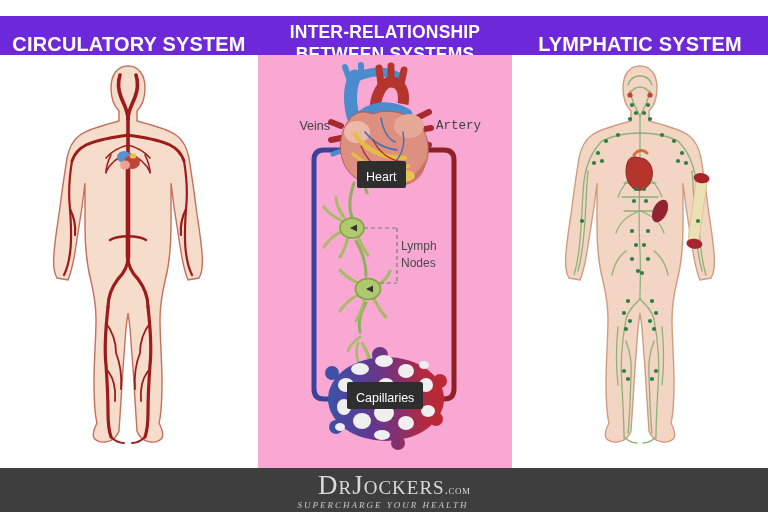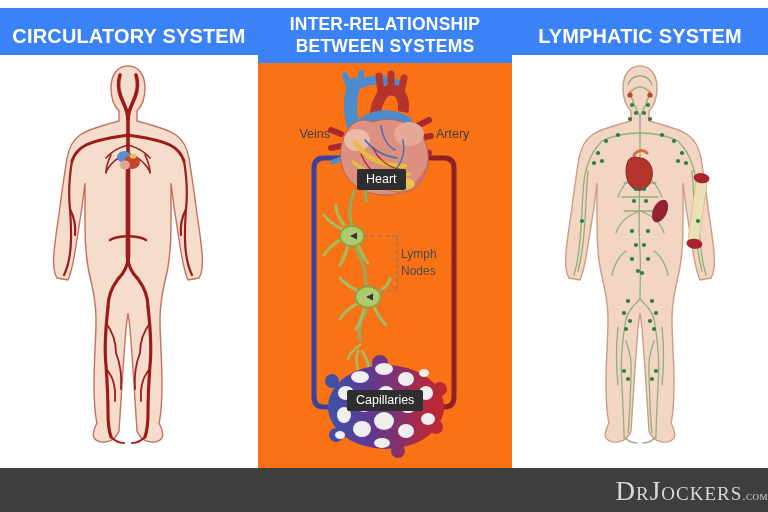--- a/index.html
+++ b/index.html
@@ -1,51 +1,51 @@
 <!DOCTYPE html>
 <html><head>
 <meta charset="utf-8">
 <style>
   * { margin:0; padding:0; box-sizing:border-box; }
   html,body { width:768px; height:512px; }
   body { font-family:"Liberation Sans", sans-serif; background:#ffffff; }
   #stage { position:relative; width:768px; height:512px; overflow:hidden; background:#ffffff; }
 
   
-  .header-bar { position:absolute; left:0; top:8px; width:768px; height:55px; background:#3b82f6; }
+  .header-bar { position:absolute; left:0; top:16px; width:768px; height:55px; background:#6d28d9; }
   .header-cell { position:absolute; top:0; height:55px; display:flex; flex-direction:column;
                  align-items:center; justify-content:center; color:#ffffff; font-weight:700; }
   .header-cell.one-line { font-size:21px; letter-spacing:0.2px; transform:scaleX(0.95); }
   .header-cell.two-line { font-size:18px; line-height:1.18; letter-spacing:0.2px; transform:scaleX(0.97); text-align:center; }
   #hdr-left  { left:0;   width:258px; }
   #hdr-mid   { left:258px; width:254px; }
   #hdr-right { left:512px; width:256px; }
 
   
   .panel { position:absolute; top:55px; height:413px; }
   #panel-circ  { left:0;    width:258px; background:#ffffff; }
-  #panel-inter { left:258px; width:254px; background:#f97316;margin-top:8px; }
+  #panel-inter { left:258px; width:254px; background:#f9a8d4; }
   #panel-lymph { left:512px; width:256px; background:#ffffff; }
 
   .body-svg { position:absolute; left:28px; top:6px; width:200px; height:400px; }
 
   
   .side-label { position:absolute; font-size:12.5px; color:#3f3f3f; }
   #veins-label  { left:26px;  top:64px; width:46px; text-align:right; }
-  #artery-label { left:178px; top:64px; width:50px; text-align:left; }
+  #artery-label { left:178px; top:64px; width:50px; text-align:left;font-family:Liberation Mono, monospace; }
   .dark-label { position:absolute; background:#2e2e2e; color:#ffffff; font-size:12.5px;
-                padding:3px 9px 4px; border-radius:2px; white-space:nowrap; }
+                padding:9px 9px 4px; border-radius:2px; white-space:nowrap; }
   #heart-label-box { left:99px; top:106px; }
   #capillaries-label-box { left:89px; top:327px; }
   #lymph-nodes-label { position:absolute; left:143px; top:183px; width:50px;
                        font-size:12px; line-height:1.45; color:#4a4a4a; }
 
   
   #footer { position:absolute; left:0; top:468px; width:768px; height:44px; background:#3e3e3e;
-            display:flex; align-items:center; justify-content:flex-end; }
+            display:flex; align-items:center; justify-content:center; }
   #logo-wrap { display:flex; flex-direction:column; align-items:flex-end; margin-top:2px; }
   #logo-line { font-family:"Liberation Serif", serif; font-variant:small-caps; color:#d9d9d9;
                font-size:27px; line-height:1; letter-spacing:1px; }
   #logo-line .suffix { font-size:13px; letter-spacing:0.5px; }
   #logo-tagline { font-family:"Liberation Serif", serif; font-style:italic; font-variant:small-caps;
                   font-size:9px; letter-spacing:2px; color:#c8c8c8; margin-top:1px; margin-right:2px; }
 </style>
 </head>
 <body>
 
@@ -358,16 +358,17 @@
           <circle cx="112" cy="318" r="2.1"></circle>
       </g>
     </svg>
   </div>
 
   <div id="footer">
     <div id="logo-wrap">
       <div id="logo-line">
         <span>DrJockers</span><span class="suffix">.com</span>
       </div>
+      <div id="logo-tagline">SUPERCHARGE YOUR HEALTH</div>
     </div>
   </div>
 
 </div>
 
 </body></html>

